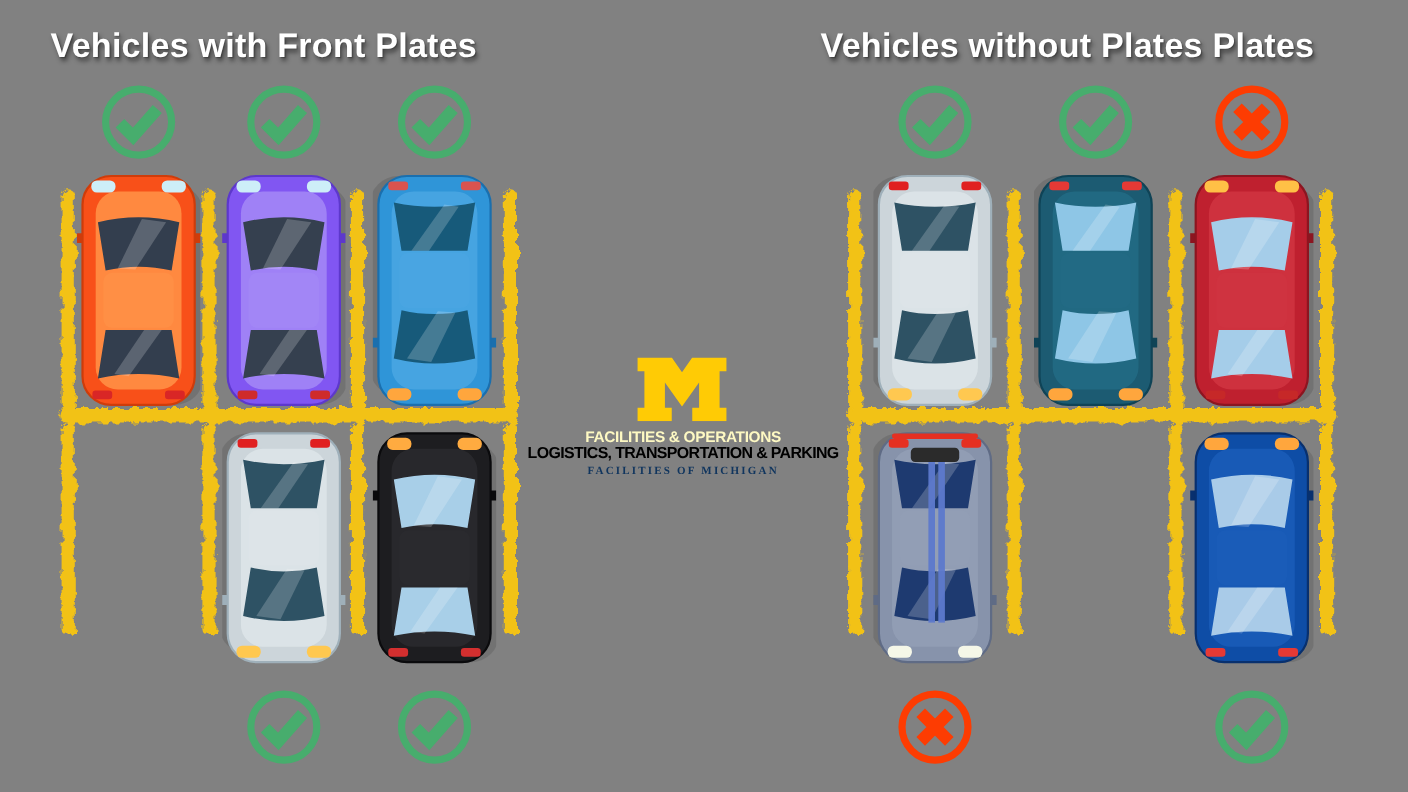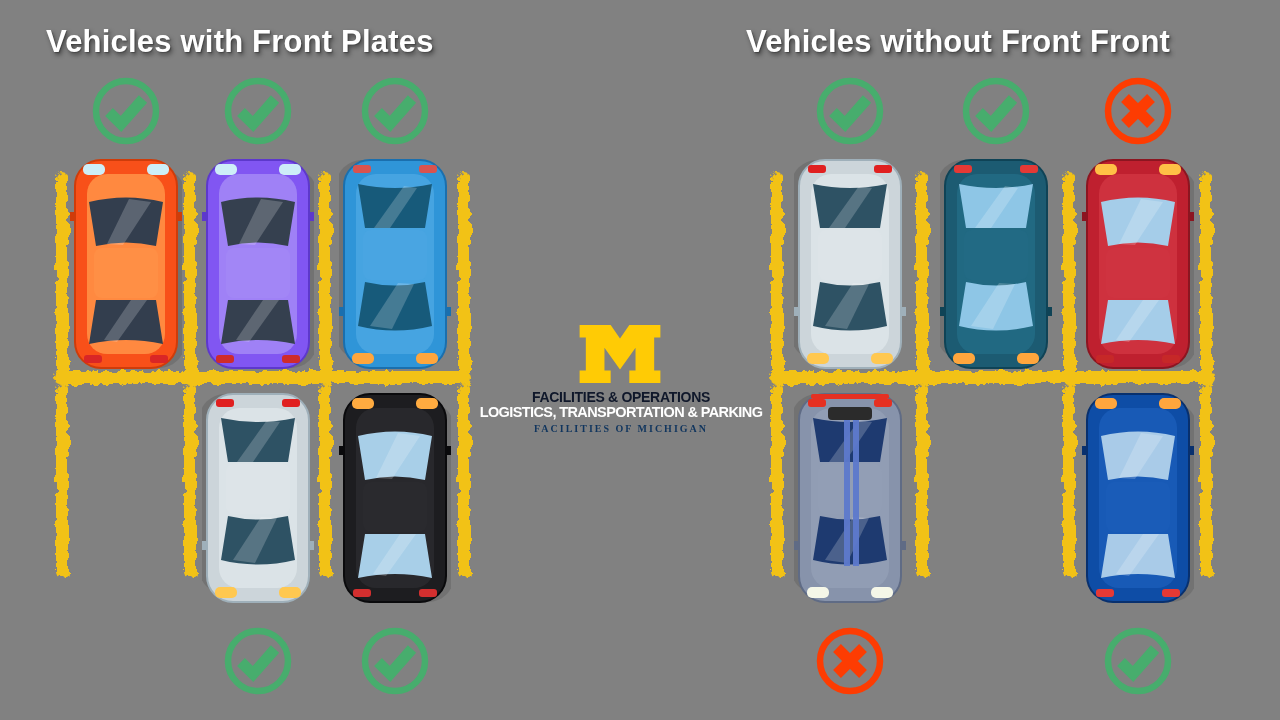--- a/index.html
+++ b/index.html
@@ -31,21 +31,21 @@
   <defs>
     <filter id="chalkf" x="-30%" y="-30%" width="160%" height="160%">
       <feTurbulence type="fractalNoise" baseFrequency="0.11" numOctaves="3" result="n"></feTurbulence>
       <feDisplacementMap in="SourceGraphic" in2="n" scale="9"></feDisplacementMap>
     </filter>
   </defs>
 </svg>
 
 <div id="stage" style="background: rgb(129, 129, 129);">
   <div class="title" id="title-left">Vehicles with Front Plates</div>
-  <div class="title" id="title-right">Vehicles without Front Front</div>
+  <div class="title" id="title-right">Vehicles without Plates Plates</div>
 
   <div id="scene">
       <div class="pline" style="left:56px;top:172px;width:12px;height:212px"></div>
       <div class="pline" style="left:56px;top:384px;width:12px;height:194px"></div>
       <div class="pline" style="left:184px;top:172px;width:12px;height:212px"></div>
       <div class="pline" style="left:184px;top:384px;width:12px;height:194px"></div>
       <div class="pline" style="left:319px;top:172px;width:12px;height:212px"></div>
       <div class="pline" style="left:319px;top:384px;width:12px;height:194px"></div>
       <div class="pline" style="left:458px;top:172px;width:12px;height:212px"></div>
       <div class="pline" style="left:458px;top:384px;width:12px;height:194px"></div>
@@ -340,17 +340,17 @@
           <circle cx="37" cy="37" r="30" fill="none" stroke="#47ad6d" stroke-width="6.5"></circle>
           <path d="M20,38 L32,50 L54,25" fill="none" stroke="#47ad6d" stroke-width="11"></path>
         </svg>
       </div>
     </div>
 
   <div id="logo">
     <svg id="logo-m" width="82" height="58" viewBox="0 0 78 56">
       <path d="M0,0 L30,0 L39,13 L48,0 L78,0 L78,12 L72,12 L72,44 L78,44 L78,56 L48,56 L48,44 L54,44 L54,22 L39,43 L24,22 L24,44 L30,44 L30,56 L0,56 L0,44 L6,44 L6,12 L0,12 Z" fill="#ffcb05"></path>
     </svg>
-    <div class="logo-line" id="logo-line1" style="color: #0f172a;">FACILITIES &amp; OPERATIONS</div>
-    <div class="logo-line" id="logo-line2" style="color: #ffffff;">LOGISTICS, TRANSPORTATION &amp; PARKING</div>
+    <div class="logo-line" id="logo-line1" style="color: #fef9c3;">FACILITIES &amp; OPERATIONS</div>
+    <div class="logo-line" id="logo-line2" style="color: #000000;">LOGISTICS, TRANSPORTATION &amp; PARKING</div>
     <div class="logo-line" id="logo-line3" style="color: rgb(16, 53, 94);">FACILITIES OF MICHIGAN</div>
   </div>
 </div>
 
 </body></html>

